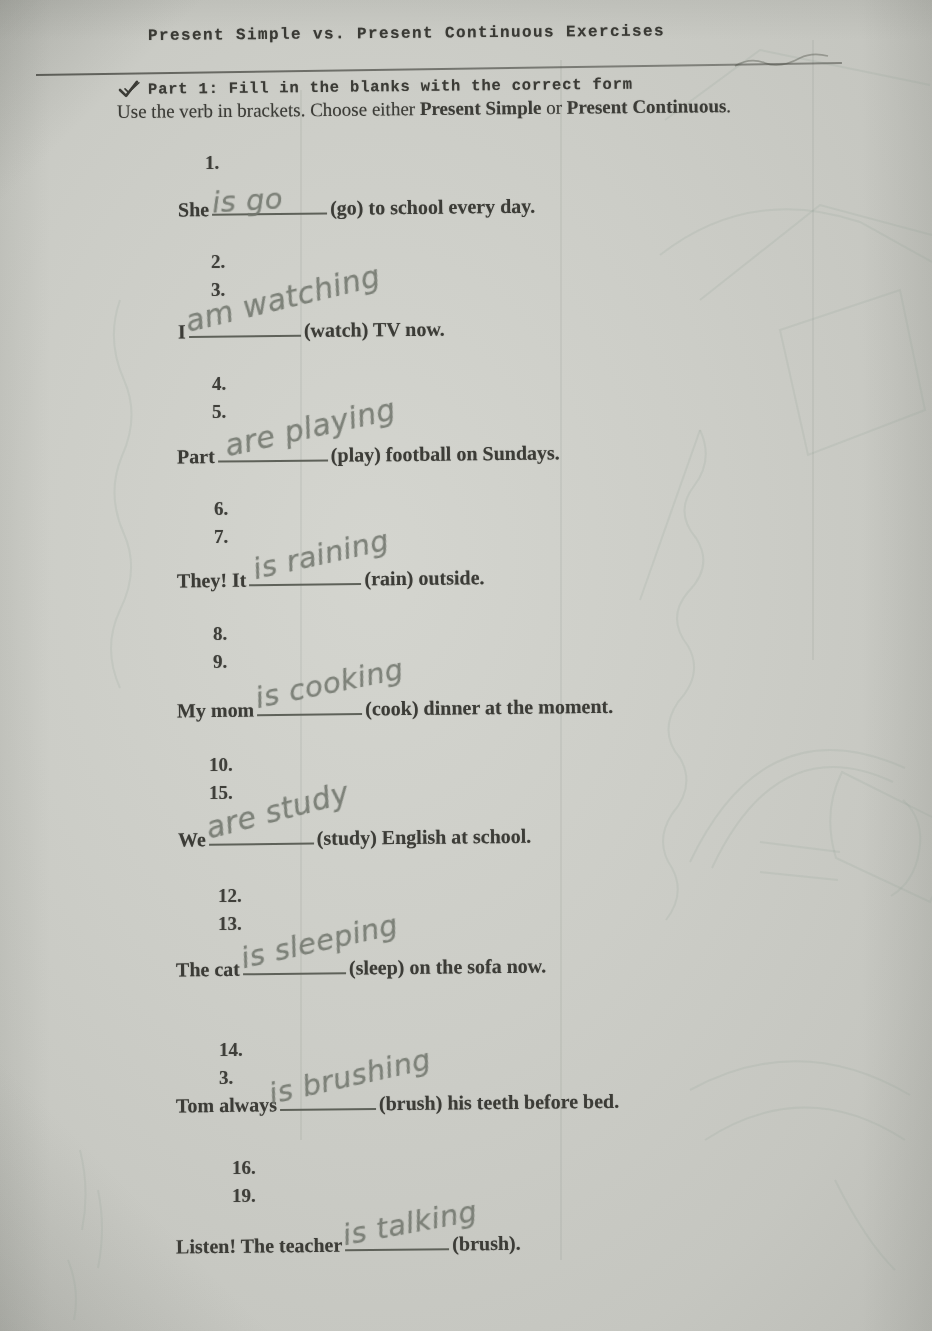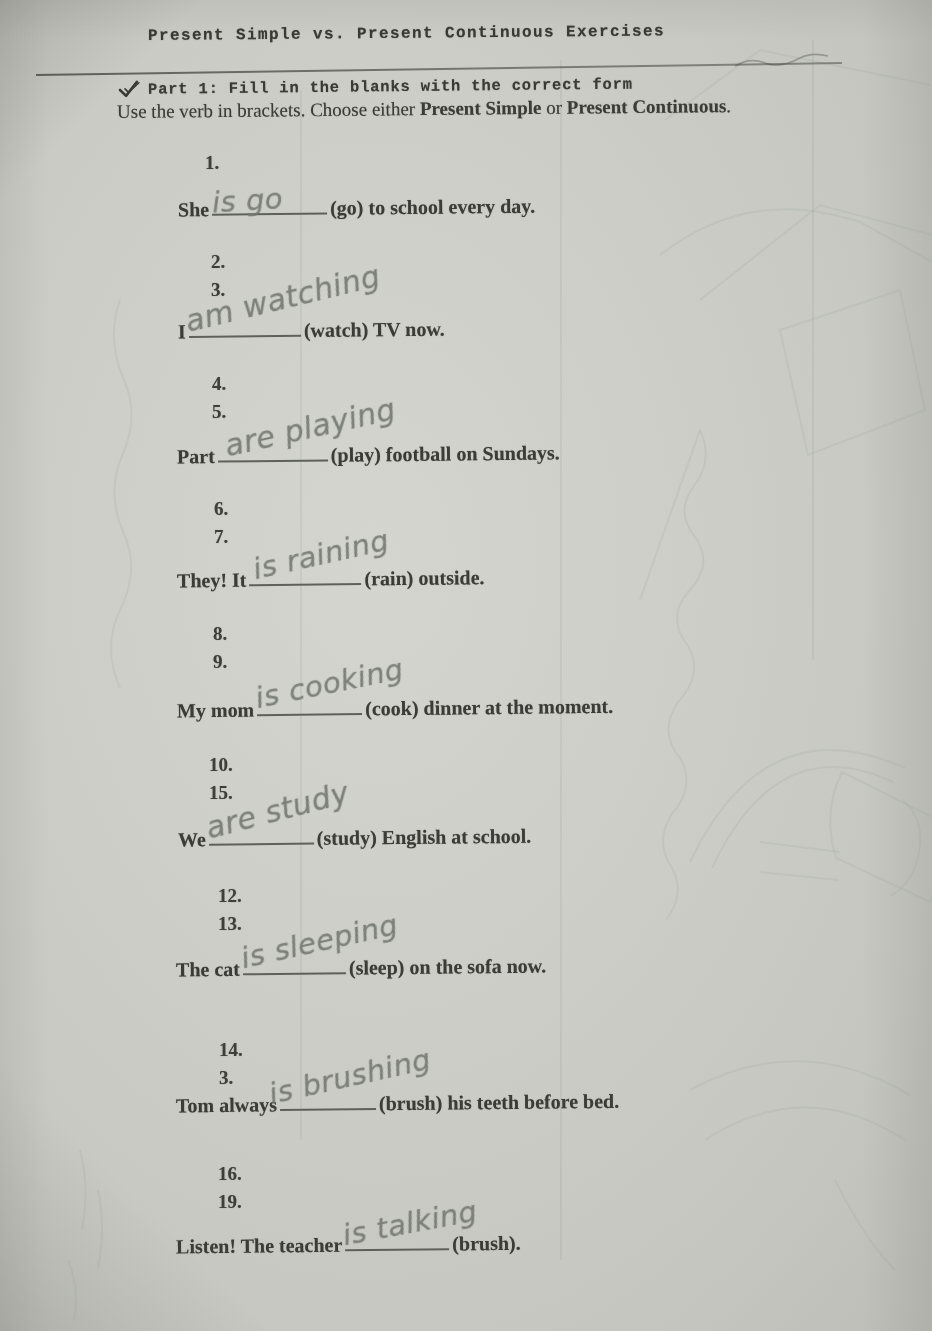--- a/index.html
+++ b/index.html
@@ -164,20 +164,20 @@
 
 <div class="num" style="left:219px;top:1016px;margin-top:20px;">
   <div>14.</div>
   <div>3.</div>
 </div>
 <div class="row" style="left:176px;top:1090px;">
   <span>Tom always</span><span class="blank" style="width:96px;"></span><span>(brush) his teeth before bed.</span>
   <span class="hw" style="left:97px;top:-12px;font-size:29px;transform:rotate(-12deg);">is brushing</span>
 </div>
 
-<div class="num" style="left:218px;top:1154px;margin-top:6px;">
+<div class="num" style="left:232px;top:1154px;">
   <div>16.</div>
   <div>19.</div>
 </div>
 <div class="row" style="left:176px;top:1231px;">
   <span>Listen! The teacher</span><span class="blank" style="width:104px;"></span><span>(brush).</span>
   <span class="hw" style="left:170px;top:-11px;font-size:29px;transform:rotate(-10deg);">is talking</span>
 </div>
 
 </body></html>

